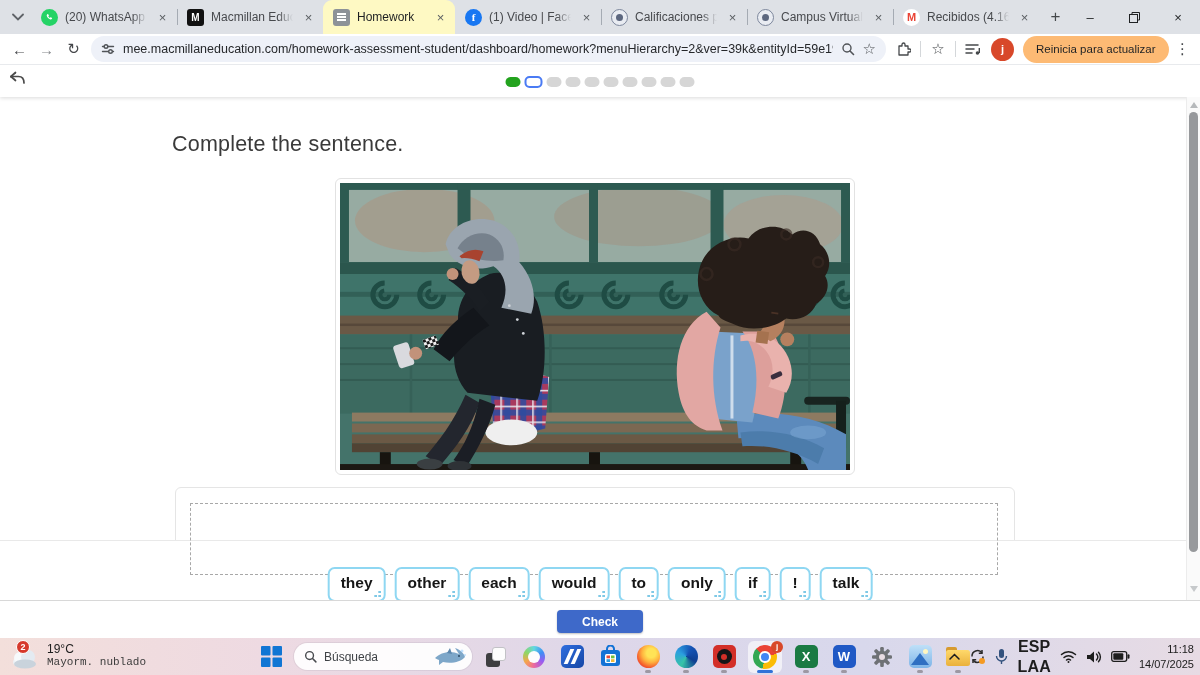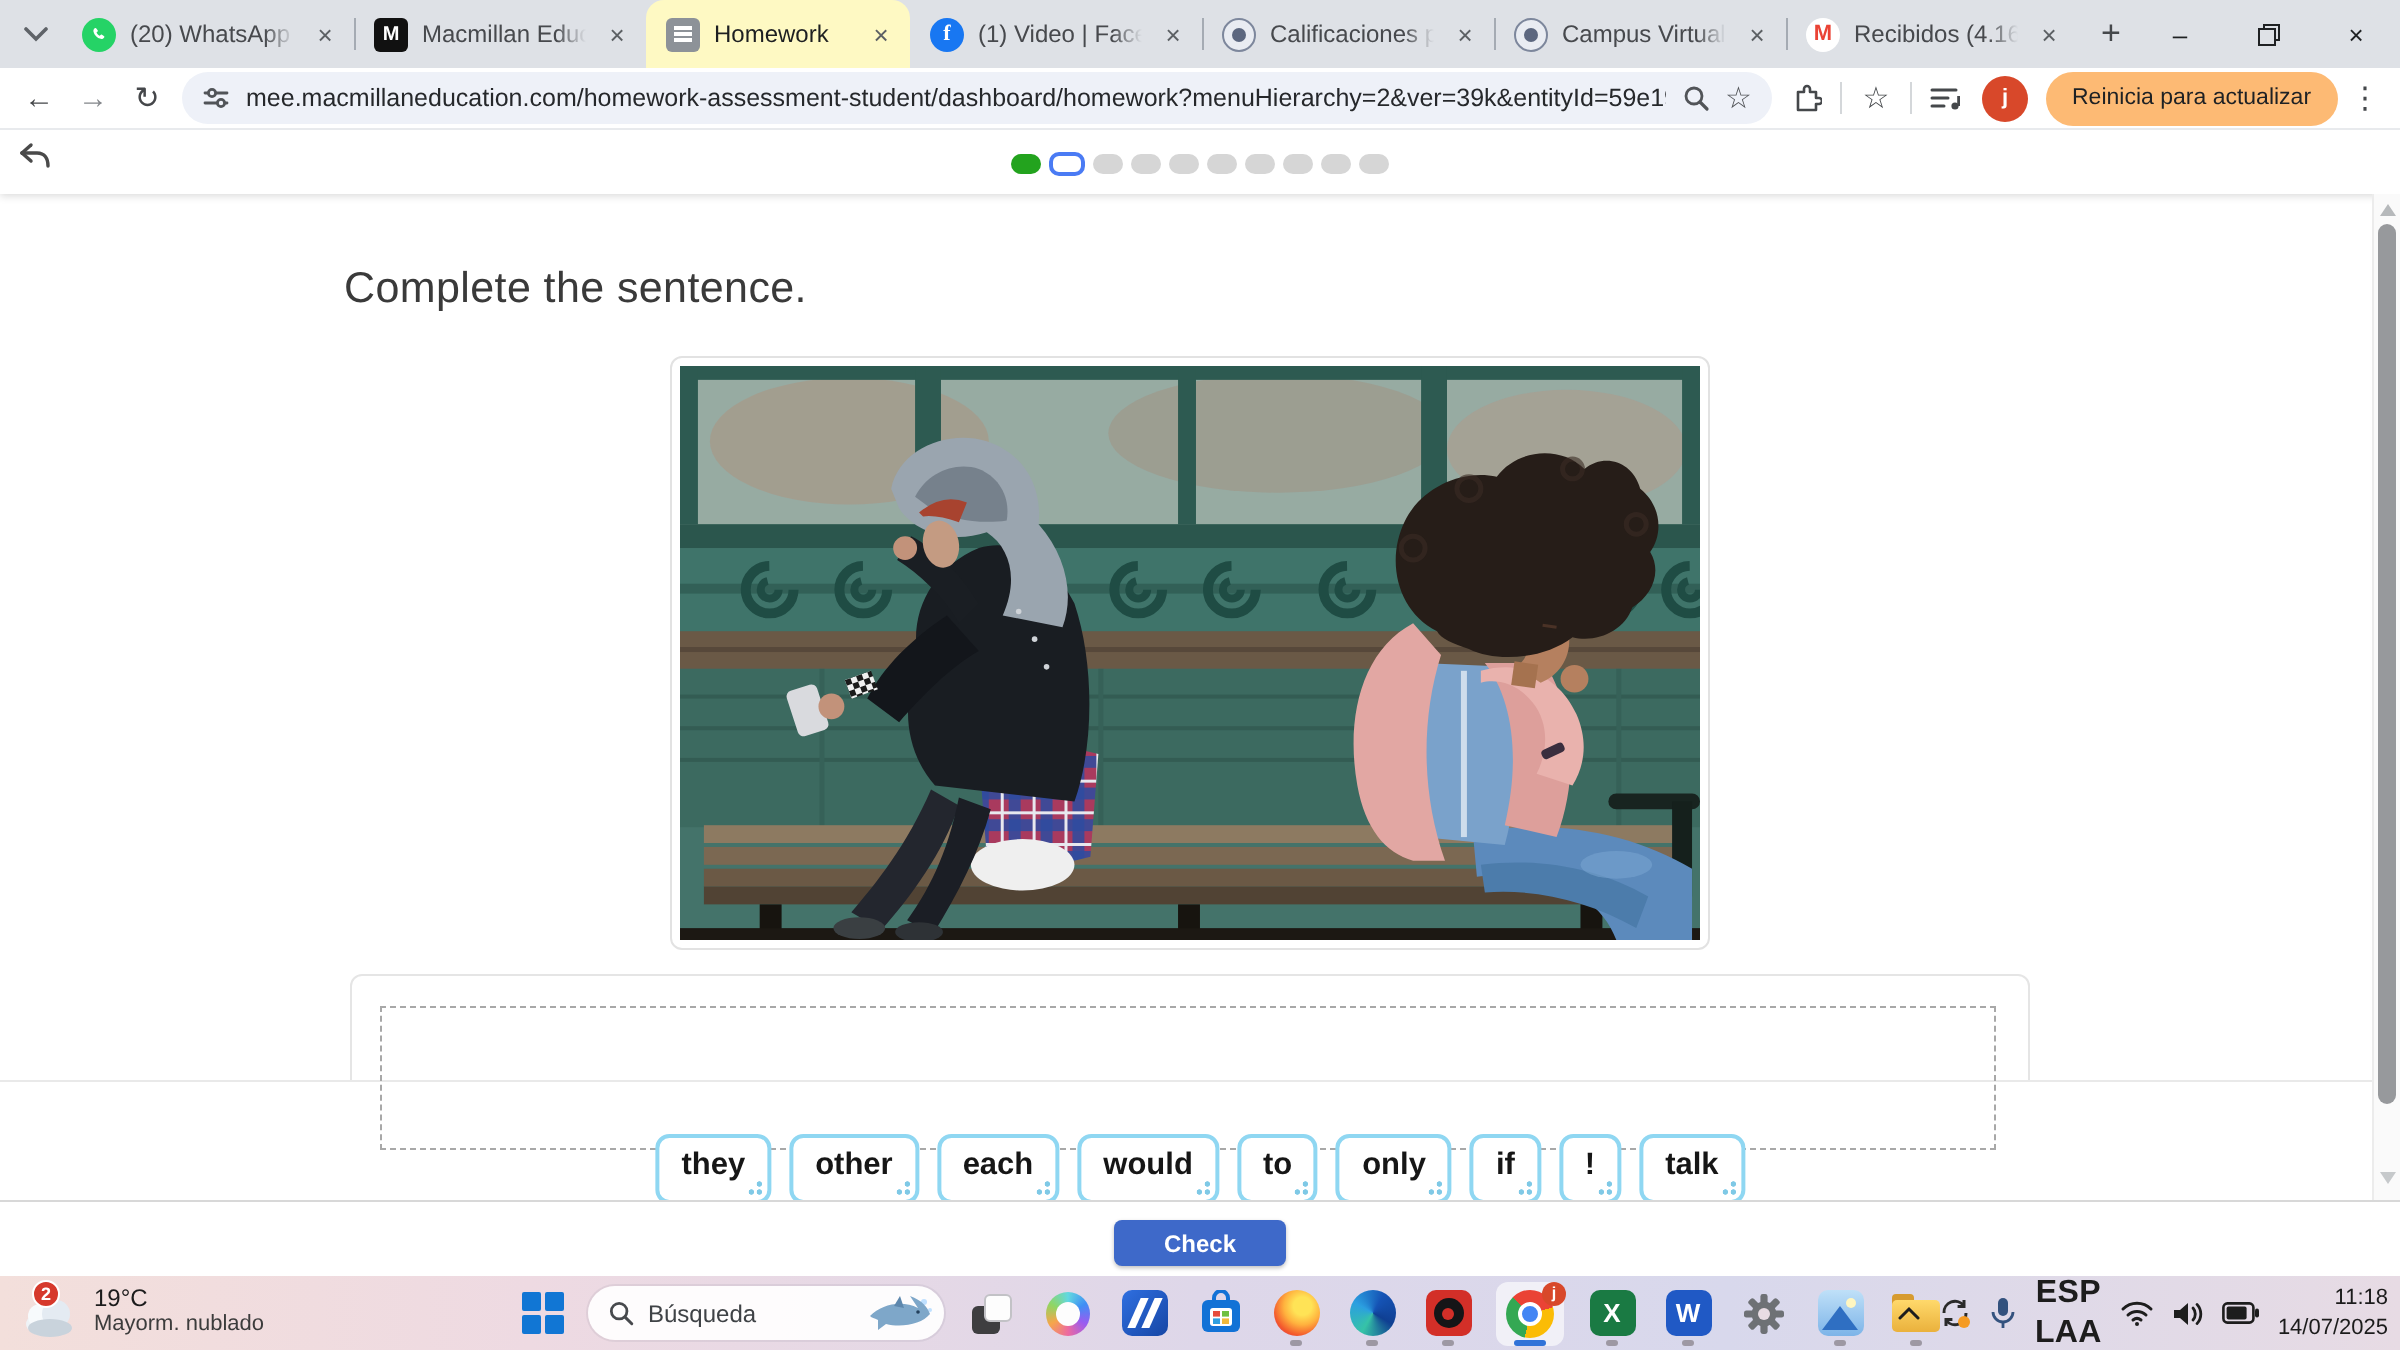--- a/index.html
+++ b/index.html
@@ -76,21 +76,21 @@
 
   
   .taskbar { position:absolute; left:0; top:638px; width:1200px; height:37px;
     background:linear-gradient(90deg,#f3dfdb 0%,#eedae2 22%,#ded7e9 50%,#d8d8ec 72%,#e7dbe4 100%);
     z-index:30; }
   .weather { position:absolute; left:10px; top:4px; display:flex; align-items:center; gap:7px; }
   .wicon { position:relative; width:30px; height:26px; }
   .wbadge { position:absolute; top:-3px; left:6px; width:14px; height:14px; border-radius:50%; background:#d6392c; color:#fff; font-size:9px; font-weight:bold; display:flex; align-items:center; justify-content:center; border:1px solid #fff; }
   .wtexts { line-height:1.2; }
   .wtemp { font-size:12px; color:#1c1c1c; }
-  .wcond { font-size:11px; color:#3c3c3c; }
+  .wcond { font-size:11px; color:#3c3c3c;font-family:Liberation Mono, monospace; }
   .tbcenter { position:absolute; left:258px; top:0; height:37px; display:flex; align-items:center; gap:10px; }
   .startbtn { width:26px; height:30px; display:flex; align-items:center; justify-content:center; }
   .searchpill { width:178px; height:27px; background:rgba(255,255,255,.92); border-radius:14px; display:flex; align-items:center; gap:7px; padding:0 3px 0 10px; box-shadow:0 0 0 1px rgba(120,120,140,.12); }
   .searchpill .stext { flex:1; font-size:12px; color:#3f4246; }
   .app { position:relative; width:28px; height:34px; display:flex; align-items:center; justify-content:center; }
   .app .dash { position:absolute; bottom:1px; left:50%; transform:translateX(-50%); width:6px; height:3px; border-radius:2px; background:#9d98a3; }
   .app.active { background:rgba(255,255,255,.62); border-radius:6px; width:34px; height:32px; }
   .app.active .dash { width:16px; background:#3072d8; bottom:0; }
   .sqicon { width:23px; height:23px; border-radius:5px; display:flex; align-items:center; justify-content:center; color:#fff; font-weight:bold; font-size:13px; }
   .ic-copilot { width:22px; height:22px; border-radius:50%; background:conic-gradient(#62d8e0,#3f8ef5,#9a5cf0,#ec6aa0,#f6a54b,#8fd664,#62d8e0); position:relative; }

